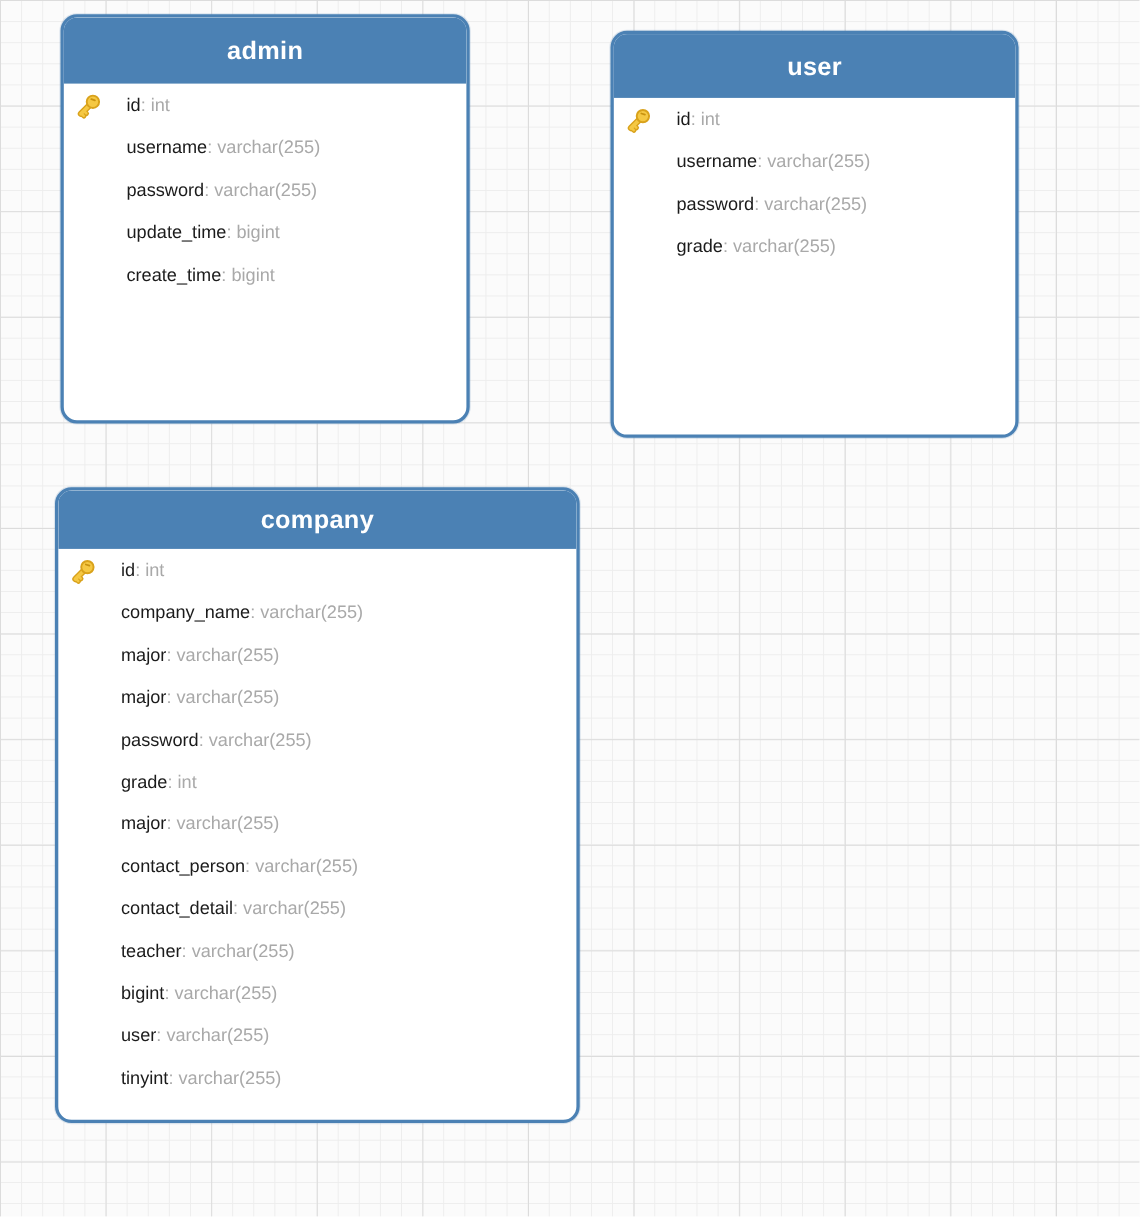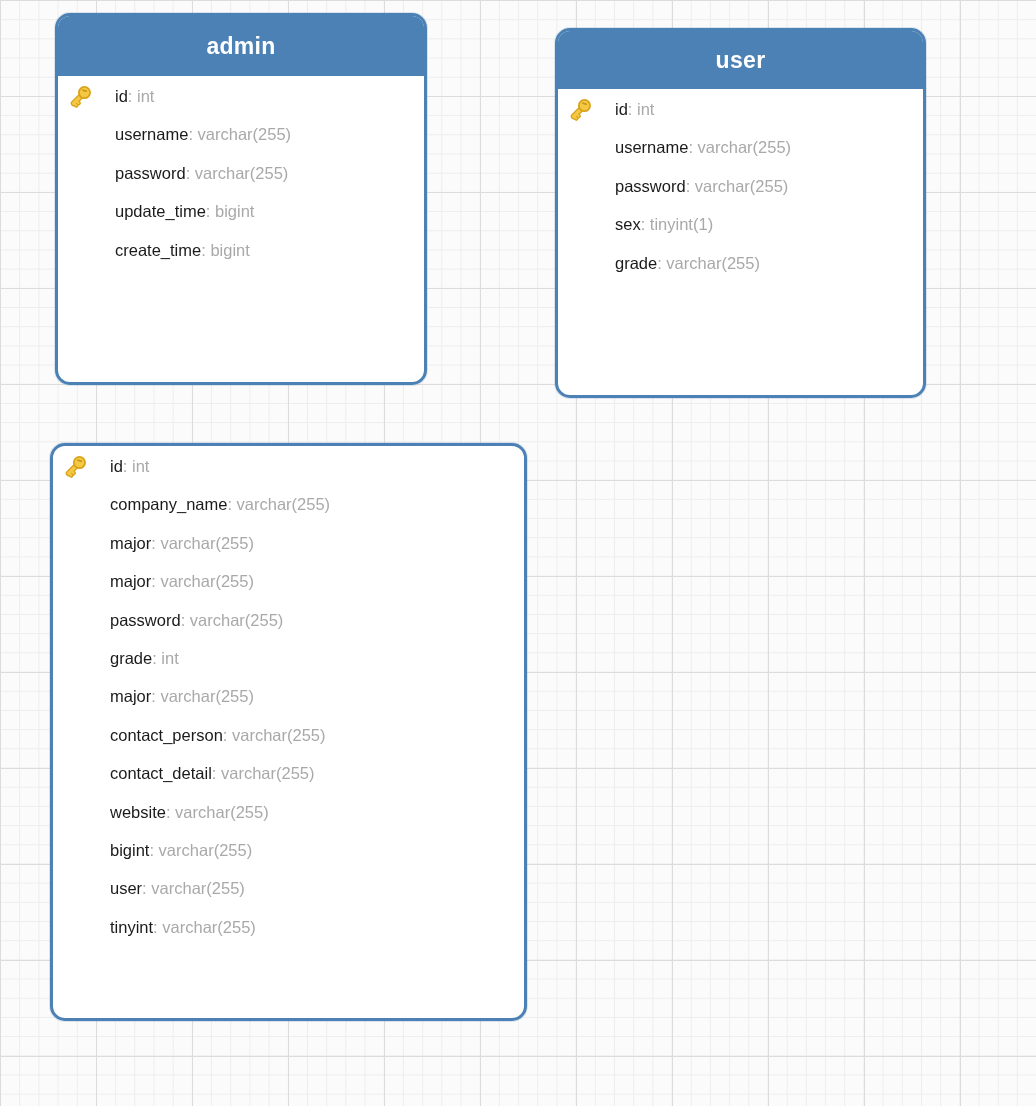--- a/index.html
+++ b/index.html
@@ -156,31 +156,29 @@
     <span class="field-name">username</span>
     <span class="field-type">: varchar(255)</span>
   </div>
         <div class="field-row">
 
     <span class="field-name">password</span>
     <span class="field-type">: varchar(255)</span>
   </div>
         <div class="field-row">
 
-    <span class="field-name">sex</span>
-    <span class="field-type">: tinyint(1)</span>
-  </div>
-        <div class="field-row">
-
     <span class="field-name">grade</span>
     <span class="field-type">: varchar(255)</span>
   </div>
       </div>
   </div>
     <div class="table" style="left: 50px; top: 443px; width: 477px; height: 578px;">
+    <div class="table-header" style="height: 53px;">
+      <span class="table-title">company</span>
+    </div>
     <div class="table-body">
         <div class="field-row">
     <span class="key-wrap">
       <svg width="25" height="25" viewBox="0 0 24 24" aria-hidden="true">
         <path d="M12.4 11.6 L5.4 18.6" stroke="#d9a21b" stroke-width="5.6" stroke-linecap="round"></path>
         <path d="M7.9 16.1 l2.3 2.3 M5.7 18.3 l2.3 2.3" stroke="#d9a21b" stroke-width="4.4" stroke-linecap="round"></path>
         <path d="M7.9 16.1 l2.1 2.1 M5.7 18.3 l2.1 2.1" stroke="#f5c843" stroke-width="2.2" stroke-linecap="round"></path>
         <path d="M12.4 11.6 L5.4 18.6" stroke="#f5c843" stroke-width="3.2" stroke-linecap="round"></path>
         <circle cx="15.8" cy="8.2" r="5.4" fill="#f5c843" stroke="#d9a21b" stroke-width="1.7"></circle>
         <path d="M14.4 5.9 l3.2 1.0" stroke="#c9920f" stroke-width="1.5" stroke-linecap="round"></path>
@@ -224,21 +222,21 @@
     <span class="field-name">contact_person</span>
     <span class="field-type">: varchar(255)</span>
   </div>
         <div class="field-row">
 
     <span class="field-name">contact_detail</span>
     <span class="field-type">: varchar(255)</span>
   </div>
         <div class="field-row">
 
-    <span class="field-name">website</span>
+    <span class="field-name">teacher</span>
     <span class="field-type">: varchar(255)</span>
   </div>
         <div class="field-row">
 
     <span class="field-name">bigint</span>
     <span class="field-type">: varchar(255)</span>
   </div>
         <div class="field-row">
 
     <span class="field-name">user</span>

